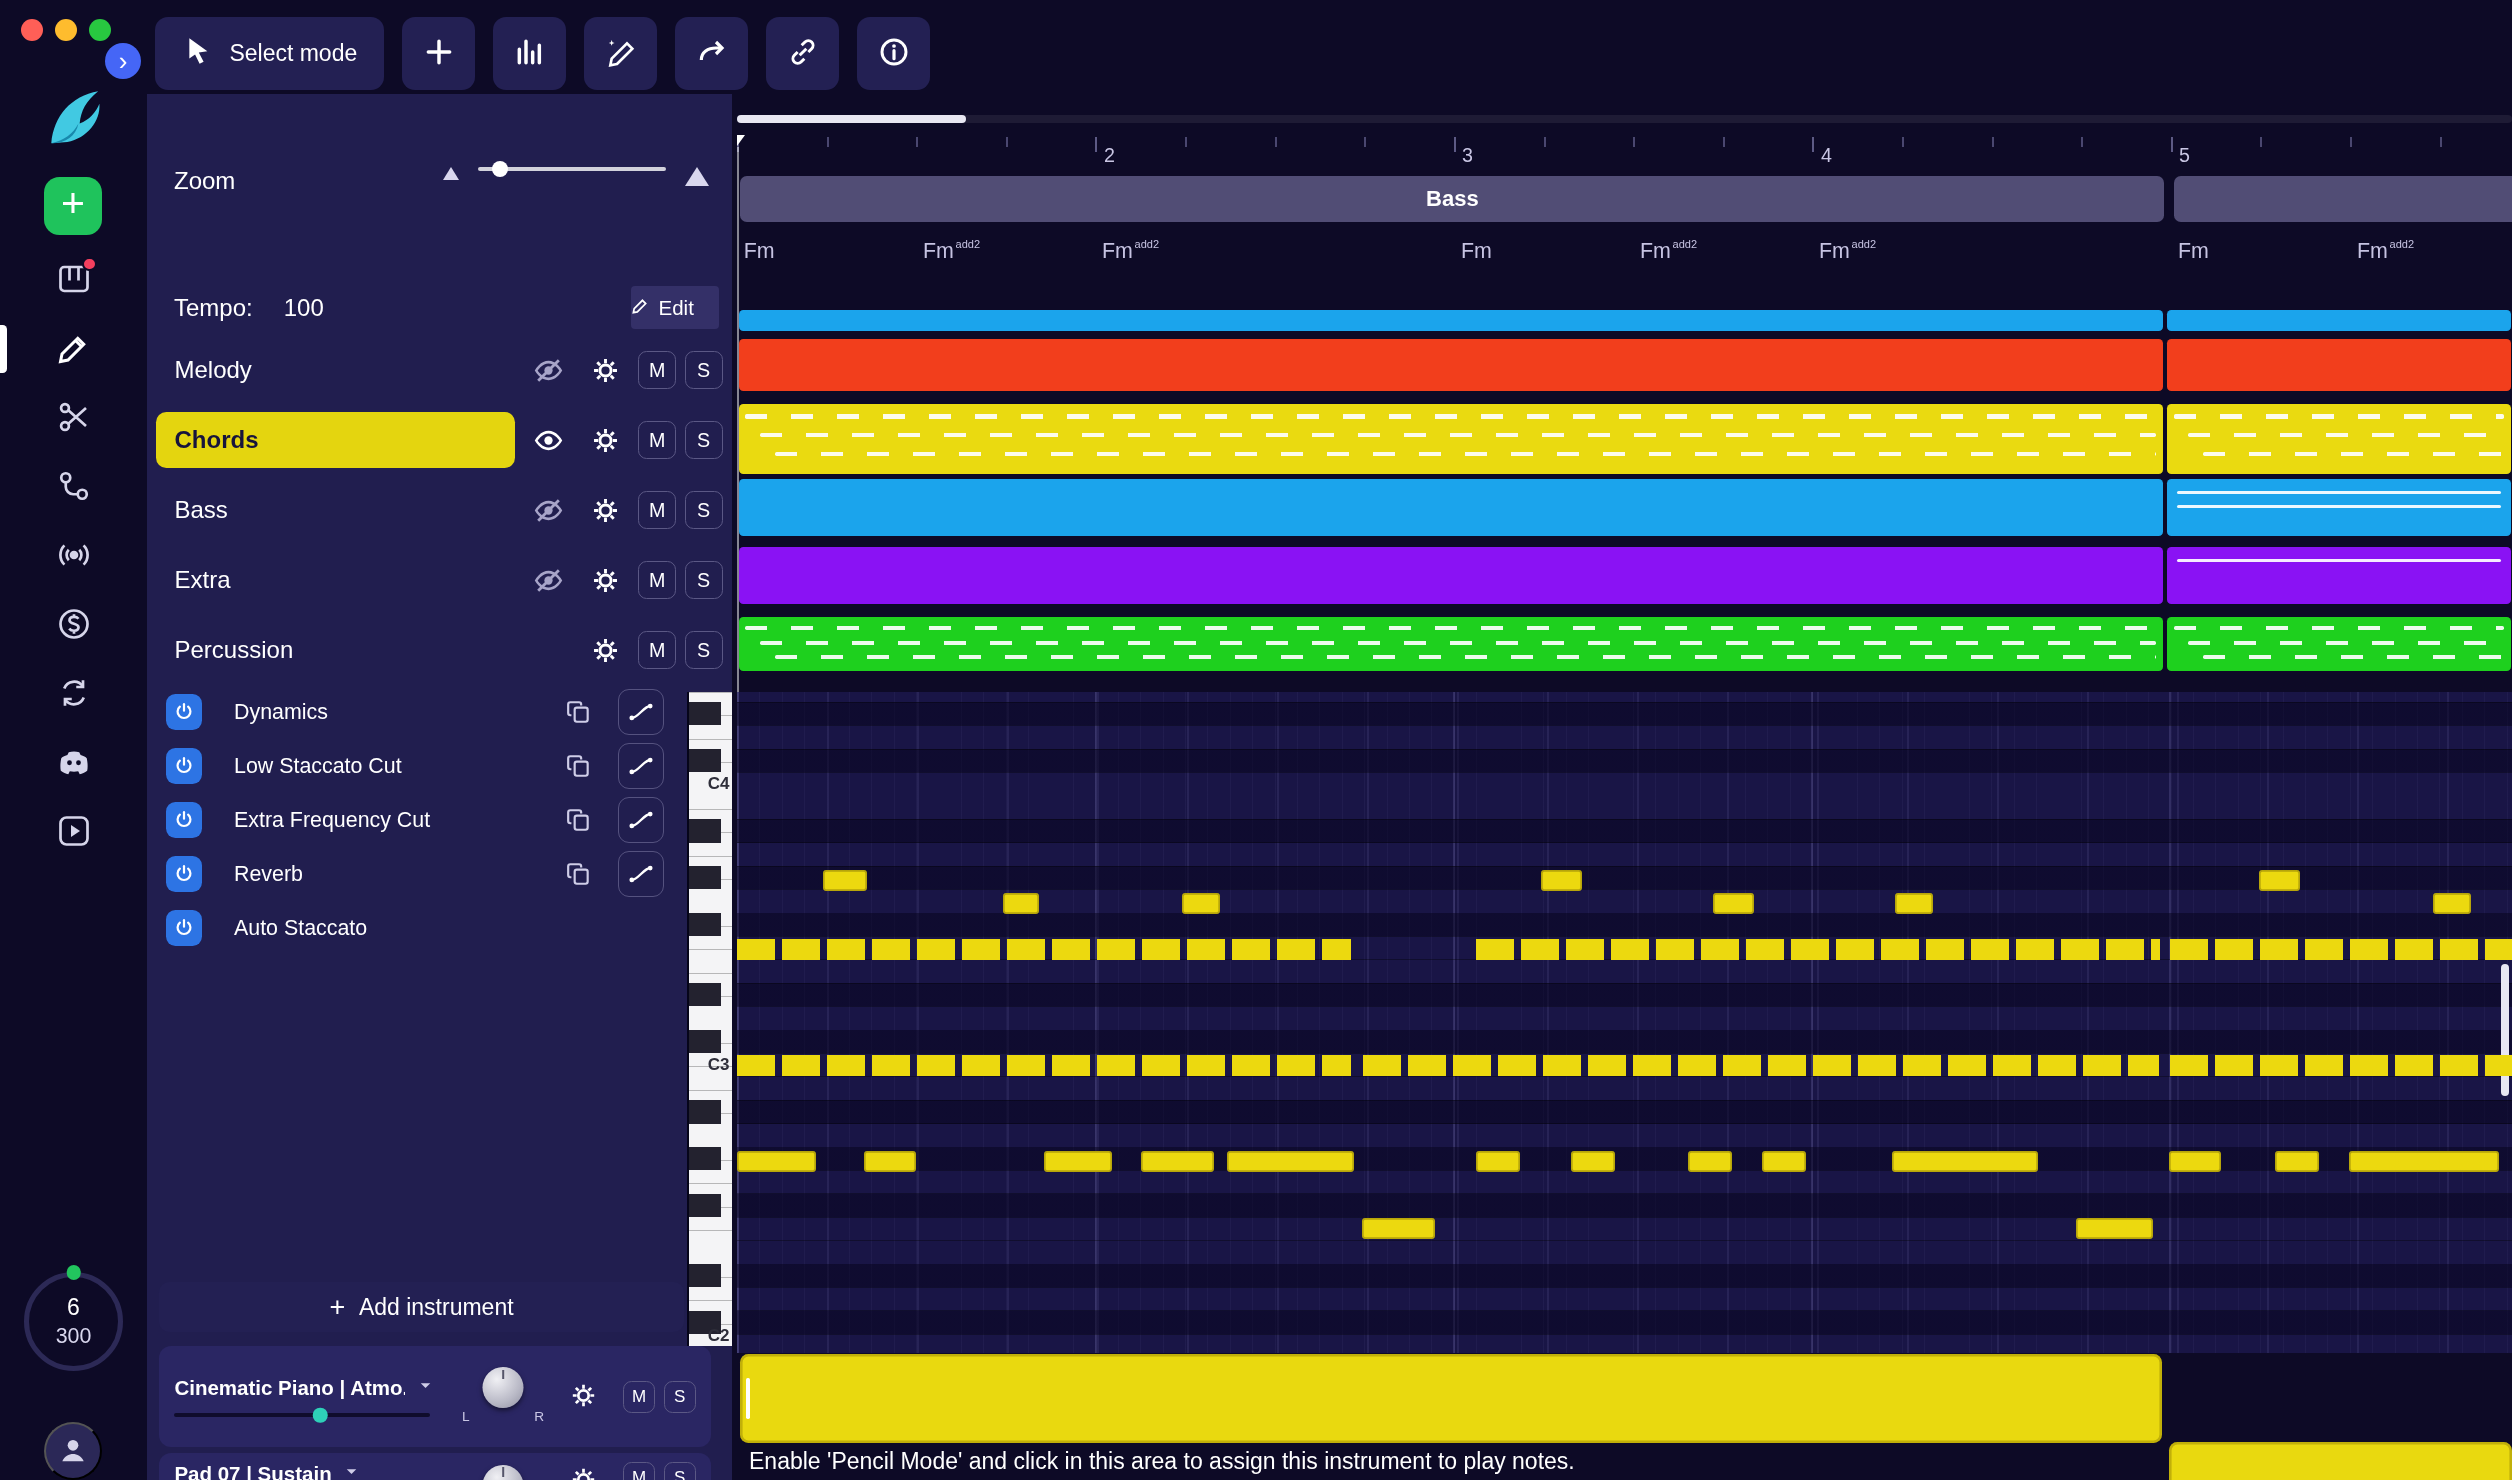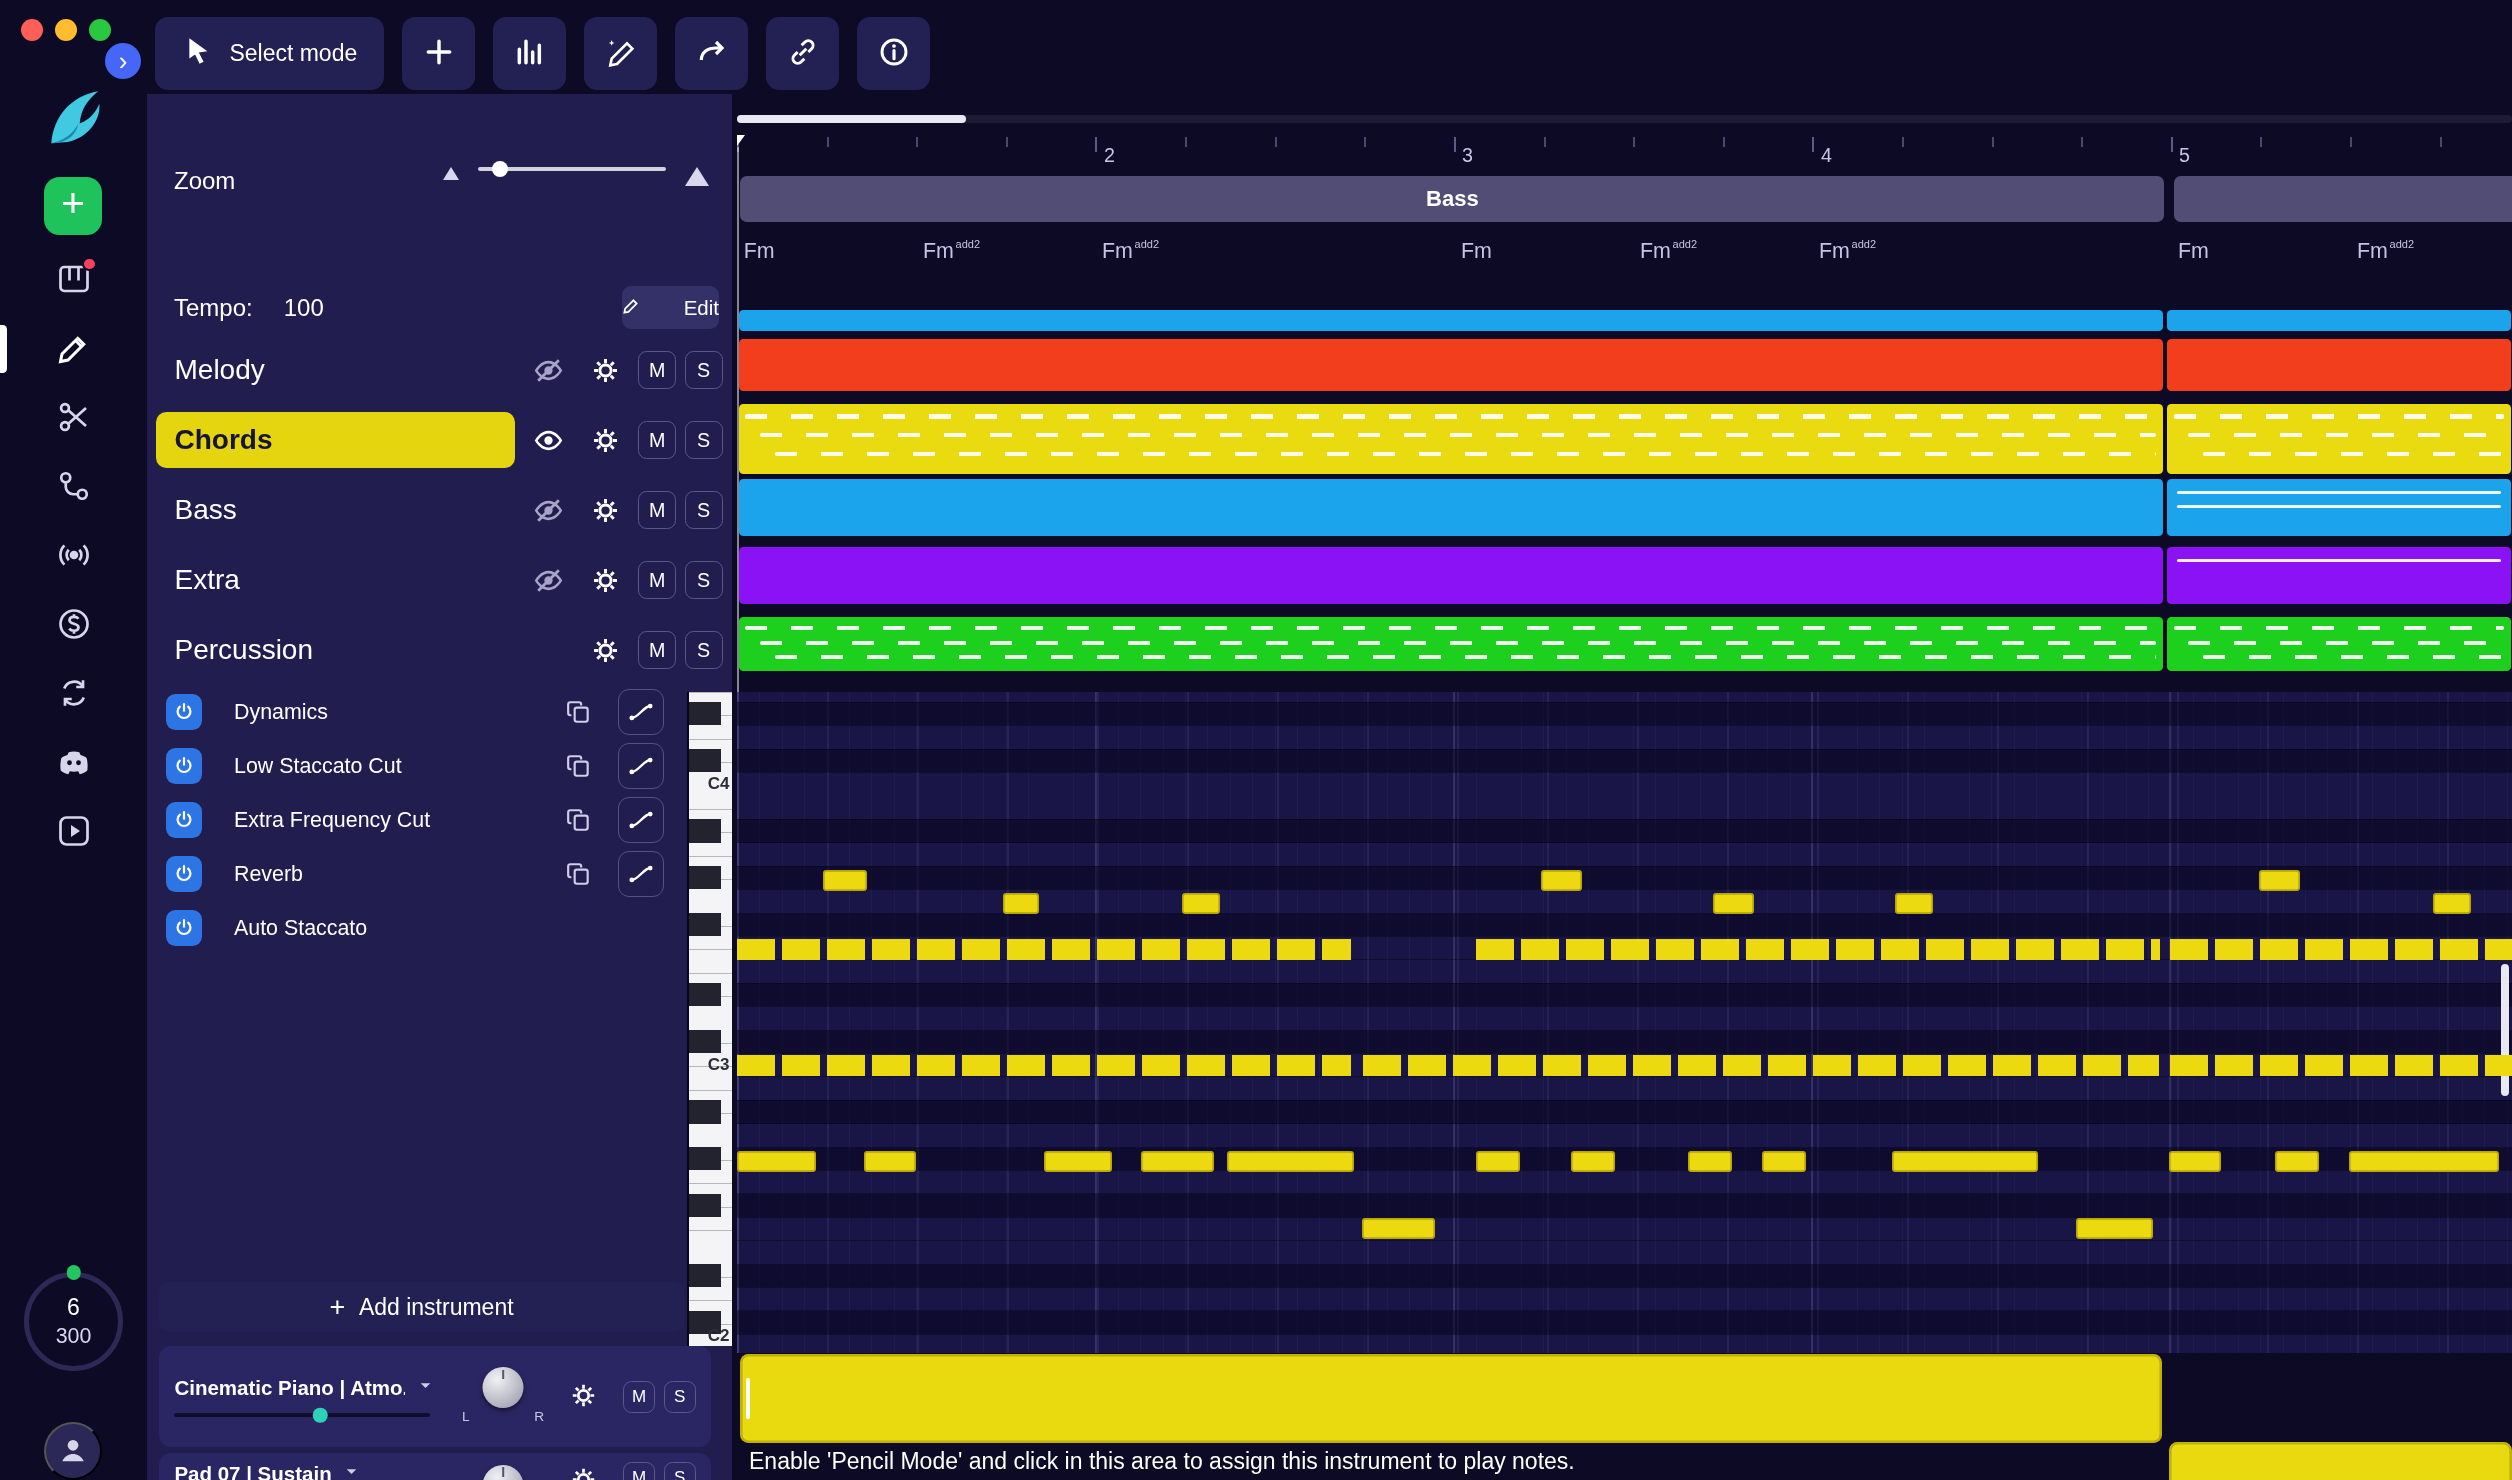--- a/index.html
+++ b/index.html
@@ -41,26 +41,26 @@
   
   #panel{position:absolute;left:147px;top:94px;width:585px;height:1386px;background:#211e4f;z-index:3}
   .zoom-row{display:flex;align-items:flex-start;height:55px;margin-top:73px;padding:0 23px 0 27px}
   .zoom-row .lbl{font-size:24px}
   .spacer{margin-left:auto}
   .tri-sm{width:0;height:0;border-left:8.5px solid transparent;border-right:8.5px solid transparent;border-bottom:13.7px solid #d9d7ee}
   .tri-lg{width:0;height:0;border-left:12px solid transparent;border-right:12px solid transparent;border-bottom:19px solid #d9d7ee;margin-left:19px}
   .zslider{width:188px;height:4.3px;background:rgba(255,255,255,.8);border-radius:2.6px;position:relative;margin-left:19px;margin-right:0}
   .zhandle{position:absolute;left:22px;top:50%;transform:translate(-50%,-50%);width:16px;height:16px;border-radius:50%;background:#fff}
   .tempo-row{display:flex;align-items:center;height:55px;margin-top:58px;padding:0 13px 0 27px;gap:31px;font-size:24px}
-  #edit-btn{margin-left:auto;width:97px;height:43px;background:#343068;border:none;border-radius:9px;color:#fff;
-    font-size:20.5px;display:flex;align-items:center;justify-content:space-between;gap:8.5px}
+  #edit-btn{margin-left:auto;width:88px;height:43px;background:#343068;border:none;border-radius:4px;color:#fff;
+    font-size:20.5px;display:flex;align-items:center;justify-content:flex-start;gap:8.5px}
   #edit-btn svg{width:19px;height:19px}
 
   .track-row{display:flex;align-items:center;height:70px;padding:0 9.4px 0 8.5px;gap:8.5px}
-  .track-name{flex:0 0 359px;font-size:28px;height:56px;display:flex;align-items:center;border-radius:10.3px;padding-left:19px;color:#fff}
+  .track-name{flex:0 0 359px;font-size:24px;height:56px;display:flex;align-items:center;border-radius:10.3px;padding-left:19px;color:#fff}
   .track-row.selected .track-name{background:#e4d50f;color:#17143c;font-weight:700}
   .slot-eye{width:51px;display:flex;justify-content:center;align-items:center}
   .slot-eye svg{width:31px;height:31px}
   .slot-gear{width:48px;display:flex;justify-content:center;align-items:center}
   .slot-gear svg{width:29px;height:29px}
   .ms{width:38px;height:38px;border:1.7px solid #5b5885;border-radius:8.5px;background:transparent;color:#fff;
     font-size:19.7px;display:flex;align-items:center;justify-content:center;font-family:inherit;flex:0 0 38px}
 
   .fx-row{display:flex;align-items:center;height:54px;padding:0 68px 0 19px}
   .pwr{width:36px;height:36px;border-radius:9.4px;background:#2d74e4;border:none;display:flex;align-items:center;justify-content:center;flex:0 0 36px}

